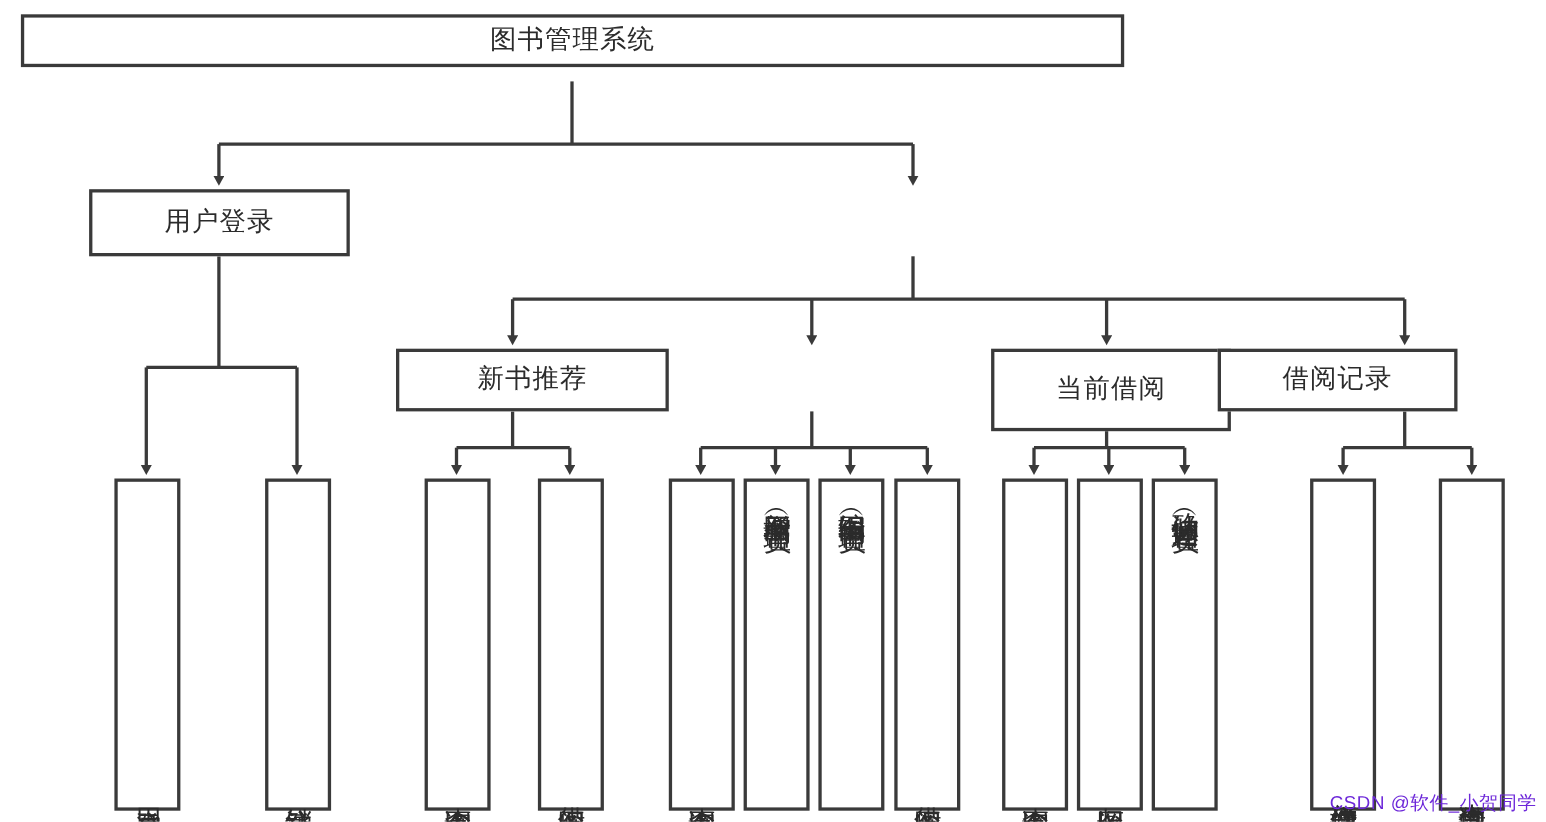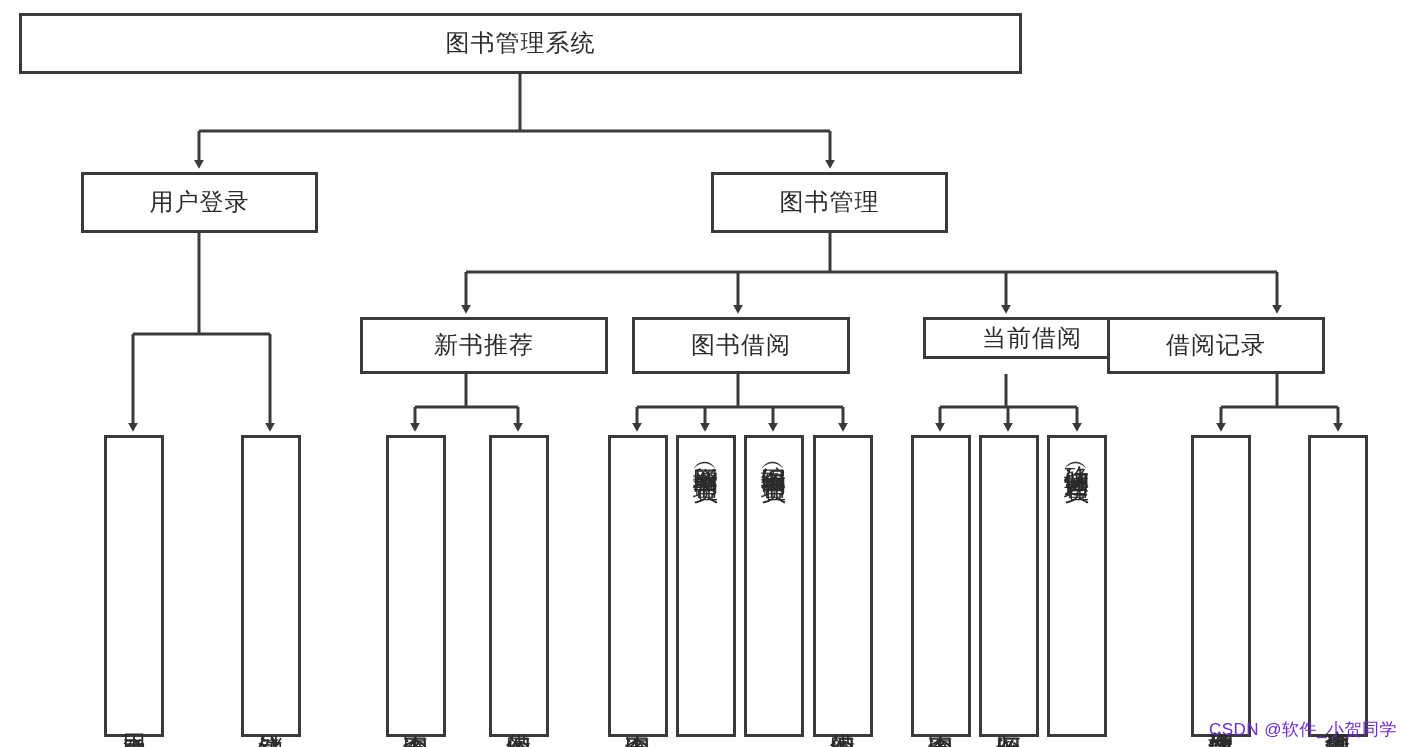--- a/index.html
+++ b/index.html
@@ -121,41 +121,35 @@
       <path d="M1008,407 L1008,427" marker-end="url(#arrowHead)"></path>
       <path d="M1077,407 L1077,427" marker-end="url(#arrowHead)"></path>
 
       <path d="M1277,374 L1277,407"></path>
       <path d="M1221,407 L1338,407"></path>
       <path d="M1221,407 L1221,427" marker-end="url(#arrowHead)"></path>
       <path d="M1338,407 L1338,427" marker-end="url(#arrowHead)"></path>
     </g>
   </svg>
 
-  <div class="node-box horizontal" style="left:19px; top:13px; width:1003px; height:61px;">
+  <div class="node-box horizontal" style="left:19px; top:13px; width:1003px; height:48px;">
     <span>图书管理系统</span>
   </div>
 
   <div class="node-box horizontal" style="left:81px; top:172px; width:237px; height:61px;">
     <span>用户登录</span>
   </div>
 
-  <div class="node-box horizontal" style="left:711px; top:172px; width:237px; height:61px;">
-    <span>图书管理</span>
-  </div>
 
   <div class="node-box horizontal" style="left:360px; top:317px; width:248px; height:57px;">
     <span>新书推荐</span>
   </div>
 
-  <div class="node-box horizontal" style="left:632px; top:317px; width:218px; height:57px;">
-    <span>图书借阅</span>
-  </div>
-
-  <div class="node-box horizontal" style="left:901px; top:317px; width:218px; height:42px;margin-left:22px;">
+
+  <div class="node-box horizontal" style="left:901px; top:317px; width:218px; height:75px;">
     <span>当前借阅</span>
   </div>
 
   <div class="node-box horizontal" style="left:1107px; top:317px; width:218px; height:57px;">
     <span>借阅记录</span>
   </div>
 
   <div class="node-box vertical" style="left:104px; top:435px; width:60px; height:302px;">
     <span class="vtext">用户登录</span>
   </div>

